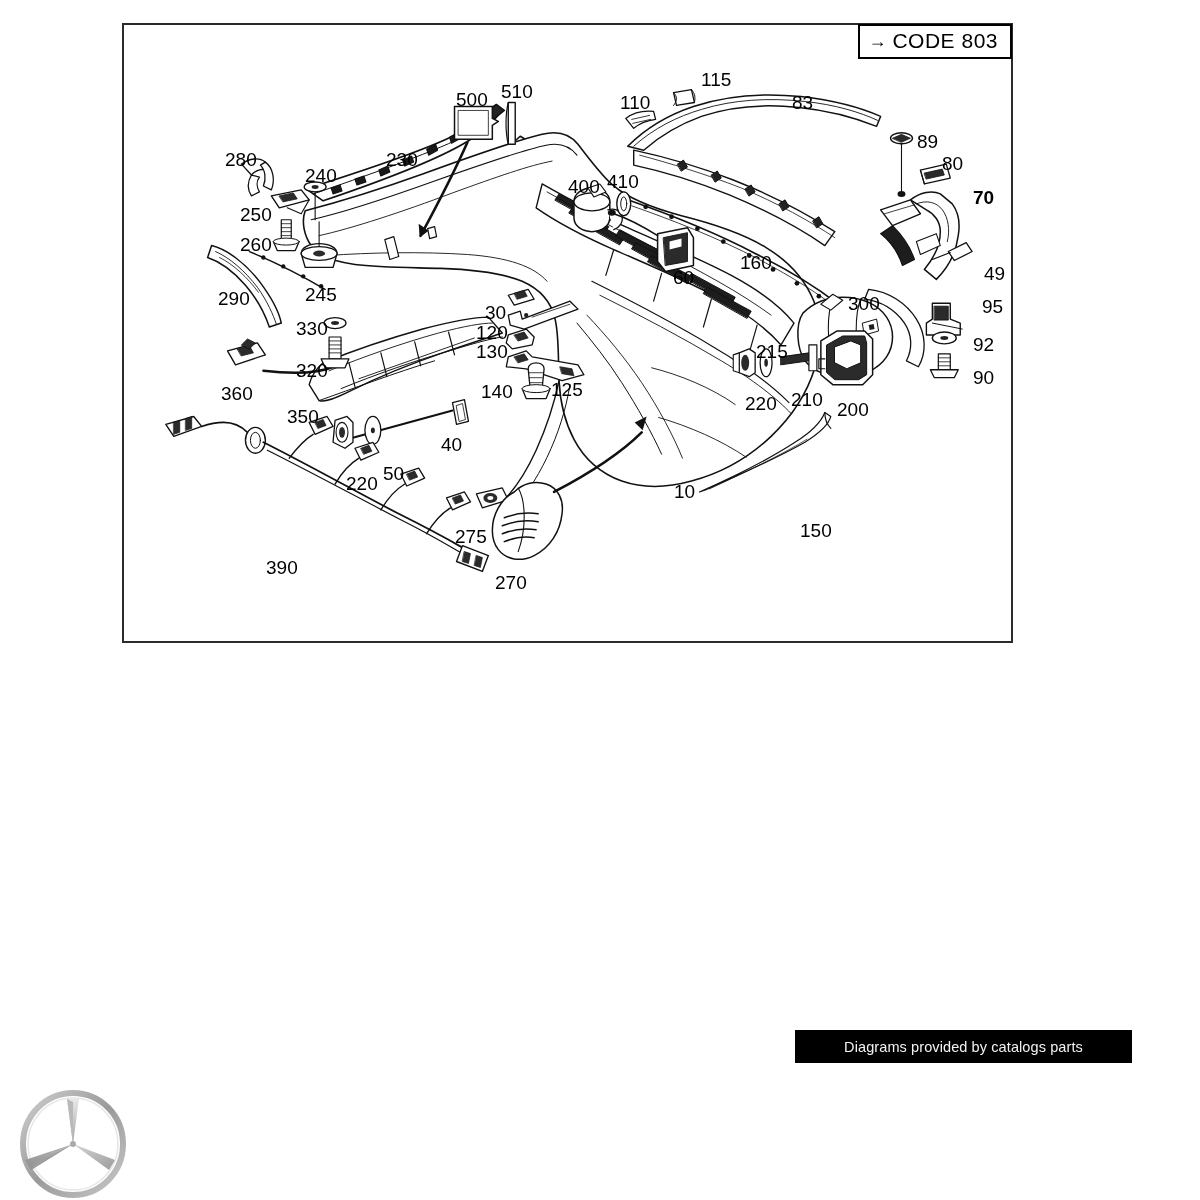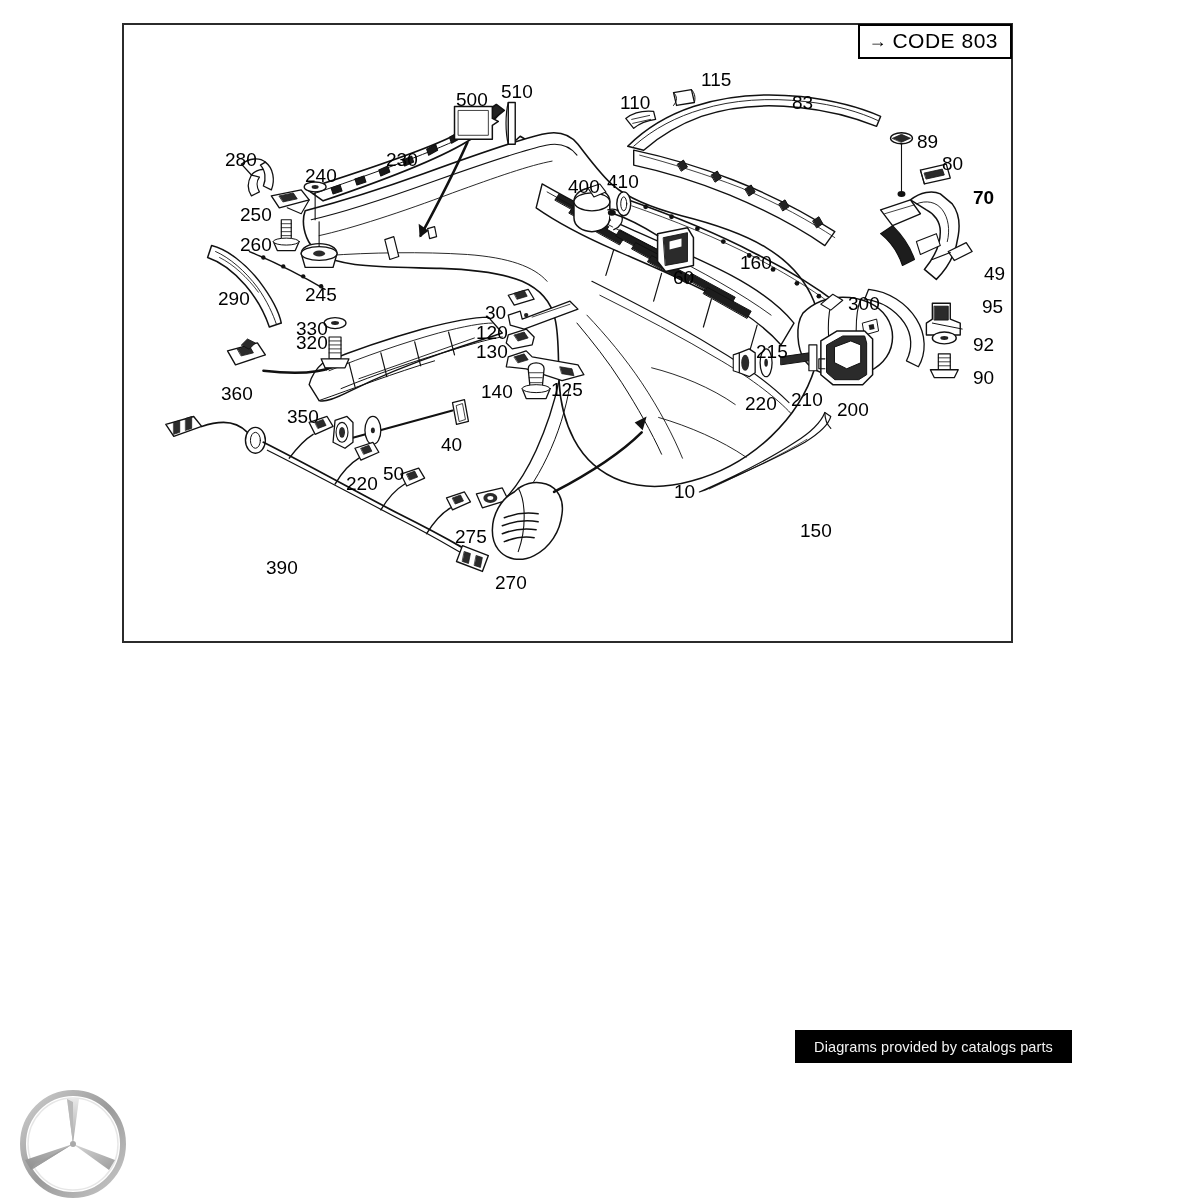--- a/index.html
+++ b/index.html
@@ -65,21 +65,21 @@
     color: #000;
     white-space: nowrap;
     line-height: 1;
     font-family: "Liberation Sans", sans-serif;
   }
   
   #watermark {
     position: absolute;
     left: 795px;
     top: 1030px;
-    width: 277px;
+    width: 337px;
     height: 33px;
     background: #000000;
     display: flex;
     align-items: center;
     justify-content: center;
   }
   #watermark span {
     color: #f2f2f2;
     font-size: 14.5px;
     letter-spacing: 0.1px;
@@ -515,21 +515,21 @@
         <div class="callout" style="left: 616px; top: 228px;">160</div>
         <div class="callout" style="left: 860px; top: 239px;">49</div>
         <div class="callout" style="left: 94px; top: 264px;">290</div>
         <div class="callout" style="left: 181px; top: 260px;">245</div>
         <div class="callout" style="left: 724px; top: 269px;">300</div>
         <div class="callout" style="left: 849px; top: 272px; margin-left: 9px;">95</div>
         <div class="callout" style="left: 361px; top: 278px;">30</div>
         <div class="callout" style="left: 352px; top: 298px;">120</div>
         <div class="callout" style="left: 352px; top: 317px;">130</div>
         <div class="callout" style="left: 172px; top: 294px;">330</div>
-        <div class="callout" style="left: 172px; top: 308px;">320</div>
+        <div class="callout" style="left: 172px; top: 336px;">320</div>
         <div class="callout" style="left: 849px; top: 310px;">92</div>
         <div class="callout" style="left: 632px; top: 317px;">215</div>
         <div class="callout" style="left: 849px; top: 343px;">90</div>
         <div class="callout" style="left: 427px; top: 355px;">125</div>
         <div class="callout" style="left: 357px; top: 357px;">140</div>
         <div class="callout" style="left: 97px; top: 359px;">360</div>
         <div class="callout" style="left: 621px; top: 369px;">220</div>
         <div class="callout" style="left: 667px; top: 365px;">210</div>
         <div class="callout" style="left: 713px; top: 375px;">200</div>
         <div class="callout" style="left: 163px; top: 382px;">350</div>

